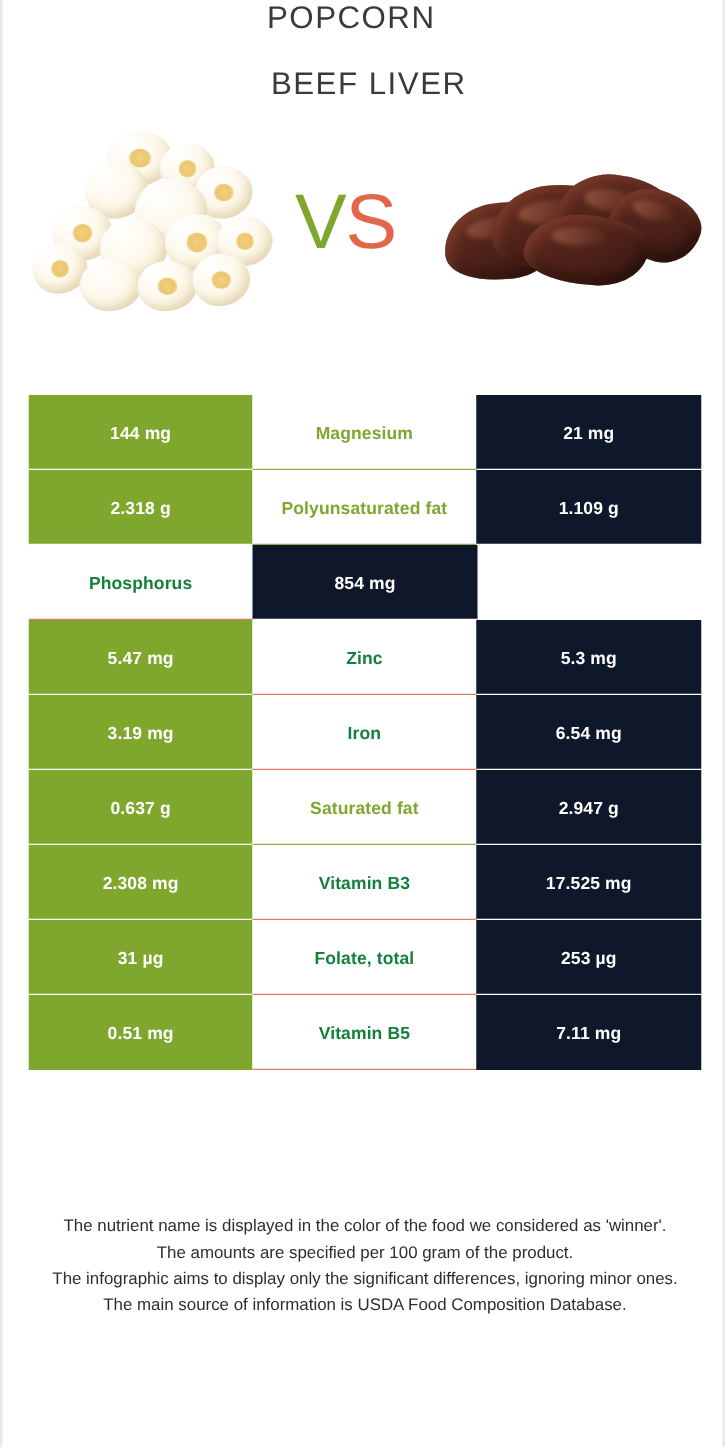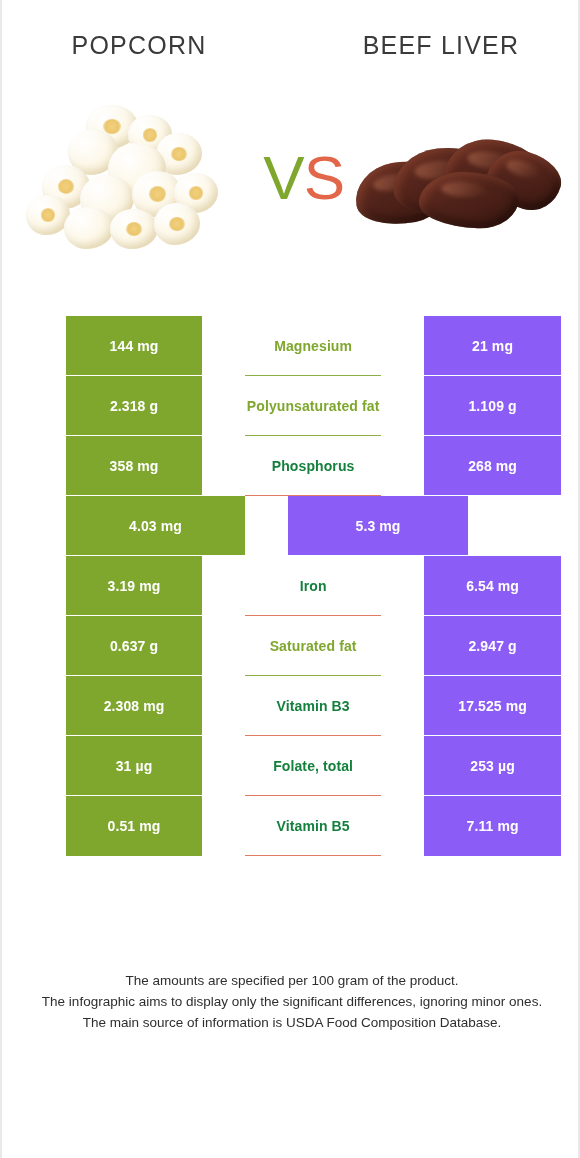--- a/index.html
+++ b/index.html
@@ -23,21 +23,22 @@
     position: relative;
     background: #ffffff;
     border-left: 2px solid #e9e9e9;
     border-right: 2px solid #e9e9e9;
   }
 
   
   .header {
     display: flex;
     height: 60px;
-    align-items: flex-end;
+    align-items: center;
+    flex-direction: column;
   }
   .header-title {
     flex: 1;
     text-align: center;
     font-size: 25px;
     font-weight: 300;
     letter-spacing: 1.2px;
     color: #3a3a3a;
     text-transform: uppercase;
     font-family: "Liberation Sans", sans-serif;
@@ -56,21 +57,21 @@
   .hero-cell {
     width: 224px;
     height: 170px;
     display: flex;
     align-items: center;
     justify-content: center;
     position: relative;
   }
   .vs {
     width: 108px;
-    text-align: right;
+    text-align: left;
     font-size: 62px;
     font-weight: 400;
     letter-spacing: -1px;
     line-height: 1;
     font-family: "Liberation Sans", sans-serif;
   }
   .vs .v { color: #7FA72E; }
   .vs .s { color: #E2674A; }
 
   
@@ -123,31 +124,30 @@
     height: 60px;
     width: 100%;
   }
   .cell {
     display: flex;
     align-items: center;
     justify-content: center;
     font-size: 14px;
     font-weight: bold;
     letter-spacing: .1px;
-    margin-left: 43px;
   }
   .cell-left {
     width: 179px;
     background: #7FA72E;
     color: #ffffff;
     border-bottom: 1px solid #ffffff;
   }
   .cell-right {
     width: 180px;
-    background: #8b5cf6;
+    background: #0f172a;
     color: #ffffff;
     border-bottom: 1px solid #ffffff;
   }
   .cell-mid {
     width: 179px;
     background: #ffffff;
     font-size: 14px;
     font-weight: bold;
   }
   .cell-mid.win-left  { color: #7FA72E; border-bottom: 1px solid #8CAE46; }
@@ -232,26 +232,26 @@
         <div class="cell cell-left">144 mg</div>
         <div class="cell cell-mid win-left">Magnesium</div>
         <div class="cell cell-right">21 mg</div>
       </div>
       <div class="row">
         <div class="cell cell-left">2.318 g</div>
         <div class="cell cell-mid win-left">Polyunsaturated fat</div>
         <div class="cell cell-right">1.109 g</div>
       </div>
       <div class="row">
-        <div class="cell cell-left">358 mg</div>
         <div class="cell cell-mid win-right">Phosphorus</div>
-        <div class="cell cell-right">268 mg</div>
-      </div>
-      <div class="row">
-        <div class="cell cell-left">4.03 mg</div>
+        <div class="cell cell-right">854 mg</div>
+      </div>
+      <div class="row">
+        <div class="cell cell-left">5.47 mg</div>
+        <div class="cell cell-mid win-right">Zinc</div>
         <div class="cell cell-right">5.3 mg</div>
       </div>
       <div class="row">
         <div class="cell cell-left">3.19 mg</div>
         <div class="cell cell-mid win-right">Iron</div>
         <div class="cell cell-right">6.54 mg</div>
       </div>
       <div class="row">
         <div class="cell cell-left">0.637 g</div>
         <div class="cell cell-mid win-left">Saturated fat</div>
@@ -268,18 +268,19 @@
         <div class="cell cell-right">253 µg</div>
       </div>
       <div class="row">
         <div class="cell cell-left">0.51 mg</div>
         <div class="cell cell-mid win-right">Vitamin B5</div>
         <div class="cell cell-right">7.11 mg</div>
       </div>
     </div>
 
   <div class="footer">
+    <p>The nutrient name is displayed in the color of the food we considered as 'winner'.</p>
     <p>The amounts are specified per 100 gram of the product.</p>
     <p>The infographic aims to display only the significant differences, ignoring minor ones.</p>
     <p>The main source of information is USDA Food Composition Database.</p>
   </div>
 
 </div>
 
 </body></html>

